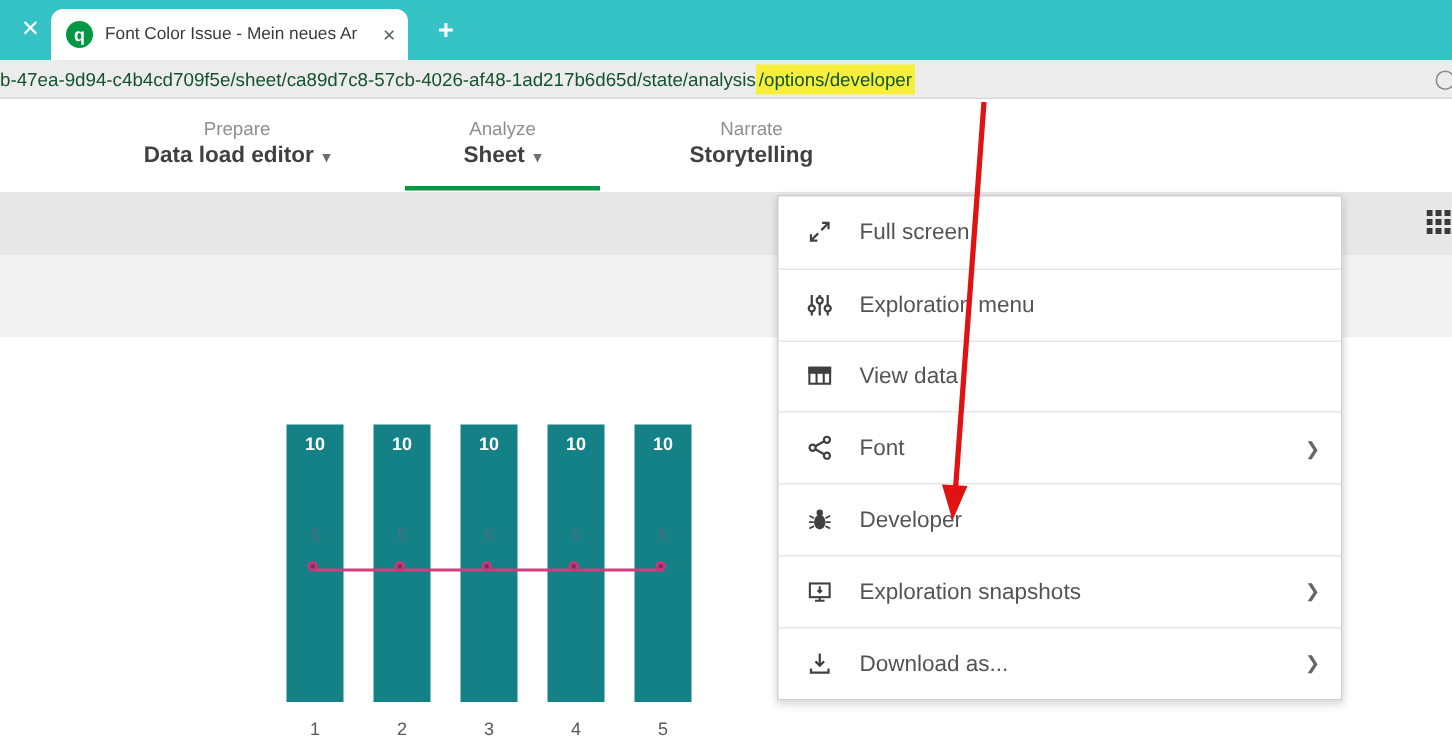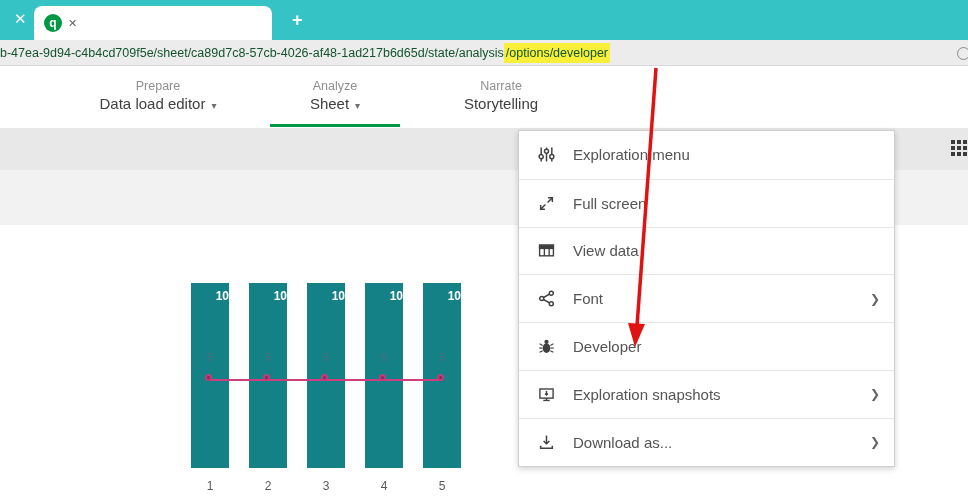--- a/index.html
+++ b/index.html
@@ -24,21 +24,21 @@
   .url-bar { position:absolute; left:0; top:40px; width:968px; height:26px; background:#ececec;
              border-bottom:1px solid #d9d9d9; display:flex; align-items:center; overflow:hidden; }
   .url-text { font-size:12.5px; color:#14532d; white-space:nowrap; }
   .url-hl { background:#f7ef3a; padding:3px 2px; }
   .url-right-icon { position:absolute; left:957px; top:47px; width:13px; height:13px; border:1.5px solid #8a8a8a;
                     border-radius:50%; }
   
   .nav-bar { position:absolute; left:0; top:66px; width:772px; height:62px; background:#fff; }
   .nav-sec { position:absolute; top:0; height:62px; text-align:center; }
   .nav-sec .small { display:block; margin-top:13px; font-size:12.5px; color:#8f8f8f; }
-  .nav-sec .big { display:block; margin-top:2px; font-size:15px; font-weight:normal; color:#404040; cursor:pointer; }
+  .nav-sec .big { display:block; margin-top:2px; font-size:15px; font-weight:bold; color:#404040; cursor:pointer; }
   .nav-sec .caret { font-size:10px; color:#6f6f6f; margin-left:6px; }
   .sec-prepare { left:58px; width:200px; }
   .sec-analyze { left:270px; width:130px; }
   .sec-narrate { left:436px; width:130px; }
   .active-underline { position:absolute; left:0; right:0; top:58px; height:3px; background:#009845; }
   .tool-btn { position:absolute; top:84px; height:35px; background:#fff; border:1px solid #c6c6c6;
               border-radius:2px; display:flex; align-items:center; justify-content:center; gap:7px; cursor:pointer; }
   .btn-bookmark { left:683px; width:60px; }
   .btn-device { left:767px; width:60px; }
   .pager { position:absolute; left:845px; top:84px; width:84px; height:35px; border:1px solid #c6c6c6;
@@ -50,21 +50,21 @@
                border-radius:2px; cursor:pointer; }
   
   .strip1 { position:absolute; left:0; top:128px; width:968px; height:42px; background:#e8e8e8; }
   .grid-icon { position:absolute; left:951px; top:12px; }
   .strip2 { position:absolute; left:0; top:170px; width:968px; height:55px; background:#f2f2f2; }
   .content { position:absolute; left:0; top:225px; width:968px; height:273px; background:#fff; }
   
   .chart { position:absolute; left:0; top:0; width:968px; height:498px; }
   .c1 { --x:210px; } .c2 { --x:268px; } .c3 { --x:326px; } .c4 { --x:384px; } .c5 { --x:442px; }
   .bar { position:absolute; top:283px; width:38px; height:185px; background:#138185;
-         left:calc(var(--x) - 19px); text-align:right; }
+         left:calc(var(--x) - 19px); text-align:center; }
   .bar-val { display:block; margin-top:6px; color:#fff; font-size:12px; font-weight:bold; }
   .trend-line { position:absolute; left:210px; top:379px; width:232px; height:2px; background:#cf3f7f; }
   .dot { position:absolute; top:374px; left:calc(var(--x) - 5.5px); width:7px; height:7px;
          border-radius:50%; background:#822a58; border:2px solid #c73878; }
   .line-val { position:absolute; top:351px; left:calc(var(--x) - 10px); width:20px; text-align:center;
               font-size:11px; color:#cf3f7f; opacity:.35; }
   .x-label { position:absolute; top:479px; left:calc(var(--x) - 10px); width:20px; text-align:center;
              font-size:12px; color:#595959; }
   
   .ctx-menu { position:absolute; left:518px; top:130px; width:377px; background:#fff;
@@ -81,20 +81,21 @@
 </style>
 </head>
 <body>
 
 <div id="screen">
 
   <div class="chrome-bar">
     <span class="win-close">✕</span>
     <div class="tab">
       <span class="favicon">q</span>
+      <span class="tab-title">Font Color Issue - Mein neues Ar</span>
       <span class="tab-close">✕</span>
     </div>
     <span class="new-tab">+</span>
   </div>
 
   <div class="url-bar">
     <span class="url-text"><span>b-47ea-9d94-c4b4cd709f5e/sheet/ca89d7c8-57cb-4026-af48-1ad217b6d65d/state/analysis</span><span class="url-hl">/options/developer</span></span>
   </div>
   <span class="url-right-icon"></span>
 
@@ -182,41 +183,41 @@
     <span class="x-label c1">1</span>
     <span class="x-label c2">2</span>
     <span class="x-label c3">3</span>
     <span class="x-label c4">4</span>
     <span class="x-label c5">5</span>
   </div>
 
   <div class="ctx-menu">
     <div class="ctx-item">
       <span class="ctx-ic">
+          <svg class="ic" width="17" height="17" viewBox="0 0 16 16" fill="none" stroke="#404040" stroke-width="1.4">
+            <path d="M9.5 2.5h4v4"></path>
+            <path d="M13.5 2.5L9 7"></path>
+            <path d="M6.5 13.5h-4v-4"></path>
+            <path d="M2.5 13.5L7 9"></path>
+          </svg>
+        </span>
+      <span class="ctx-label">Full screen</span>
+    </div>
+    <div class="ctx-item">
+      <span class="ctx-ic">
           <svg class="ic" width="17" height="17" viewBox="0 0 16 16" fill="#fff" stroke="#404040" stroke-width="1.4">
             <line x1="3" y1="1.5" x2="3" y2="14.5"></line>
             <line x1="8" y1="1.5" x2="8" y2="14.5"></line>
             <line x1="13" y1="1.5" x2="13" y2="14.5"></line>
             <circle cx="3" cy="10" r="1.9"></circle>
             <circle cx="8" cy="5" r="1.9"></circle>
             <circle cx="13" cy="10" r="1.9"></circle>
           </svg>
         </span>
       <span class="ctx-label">Exploration menu</span>
-    </div>
-    <div class="ctx-item">
-      <span class="ctx-ic">
-          <svg class="ic" width="17" height="17" viewBox="0 0 16 16" fill="none" stroke="#404040" stroke-width="1.4">
-            <path d="M9.5 2.5h4v4"></path>
-            <path d="M13.5 2.5L9 7"></path>
-            <path d="M6.5 13.5h-4v-4"></path>
-            <path d="M2.5 13.5L7 9"></path>
-          </svg>
-        </span>
-      <span class="ctx-label">Full screen</span>
     </div>
     <div class="ctx-item">
       <span class="ctx-ic">
           <svg class="ic" width="17" height="17" viewBox="0 0 16 16" fill="none" stroke="#404040" stroke-width="1.3">
             <rect x="1.5" y="3" width="13" height="10"></rect>
             <line x1="1.5" y1="6" x2="14.5" y2="6"></line>
             <line x1="6" y1="6" x2="6" y2="13"></line>
             <line x1="10.5" y1="6" x2="10.5" y2="13"></line>
             <rect x="1.5" y="3" width="13" height="3" fill="#404040"></rect>
           </svg>

